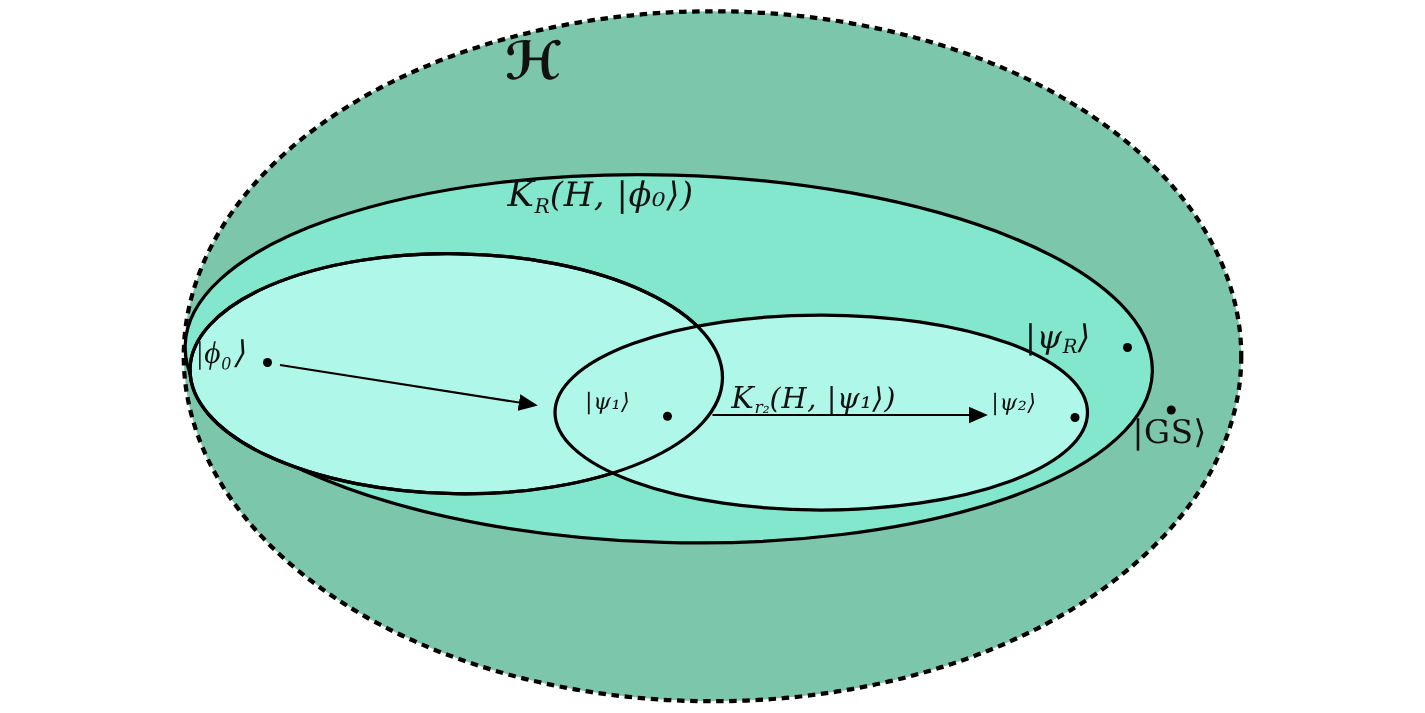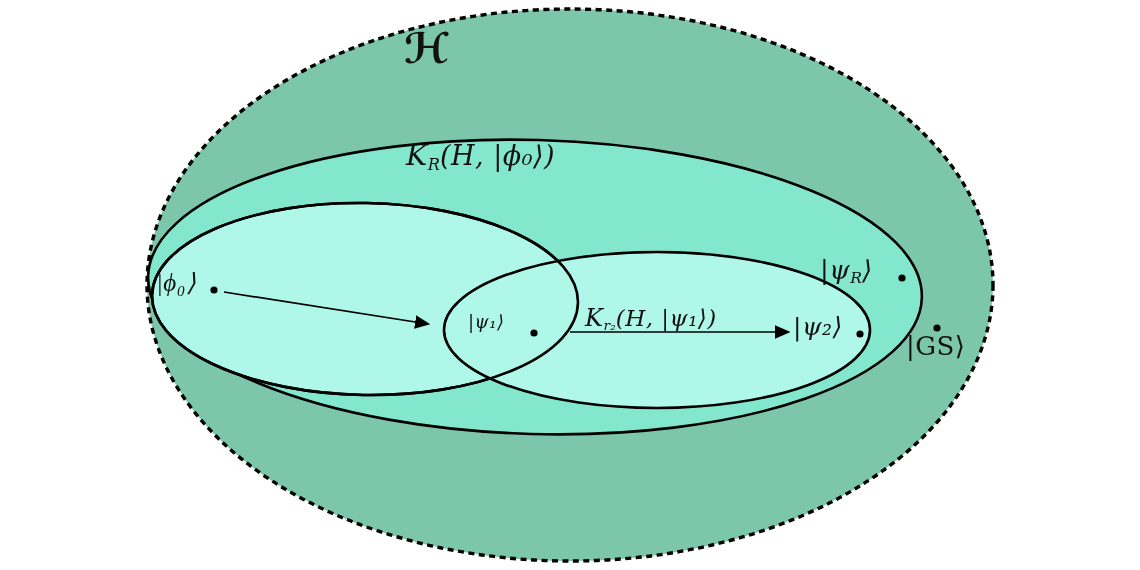--- a/index.html
+++ b/index.html
@@ -30,21 +30,21 @@
   .hilbert {
     left: 404px; top: 28px;
     font-size: 42px;
     font-weight: bold;
   }
   .kr-label  { left: 406px; top: 142px; font-size: 27px; }
   .kr1-label { left: 264px; top: 209px; font-size: 23px; }
   .kr2-label { left: 585px; top: 262px; font-size: 23px; margin-top: 44px; }
   .phi0-label { left: 156px; top: 270px; font-size: 25px; font-family: Liberation Serif, serif; }
   .psi1-label { left: 468px; top: 313px; font-size: 18px; }
-  .psi2-label { left: 793px; top: 314px; font-size: 25px; text-align: center; }
+  .psi2-label { left: 793px; top: 314px; font-size: 18px; text-align: center; }
   .psiR-label { left: 820px; top: 257px; font-size: 26px; }
   .gs-label   { left: 906px; top: 333px; font-size: 26px; font-style: normal; }
 </style>
 </head>
 <body>
 
 <div id="stage">
 
   <svg id="shapes" width="1140" height="570" viewBox="0 0 1140 570">
     <defs>

